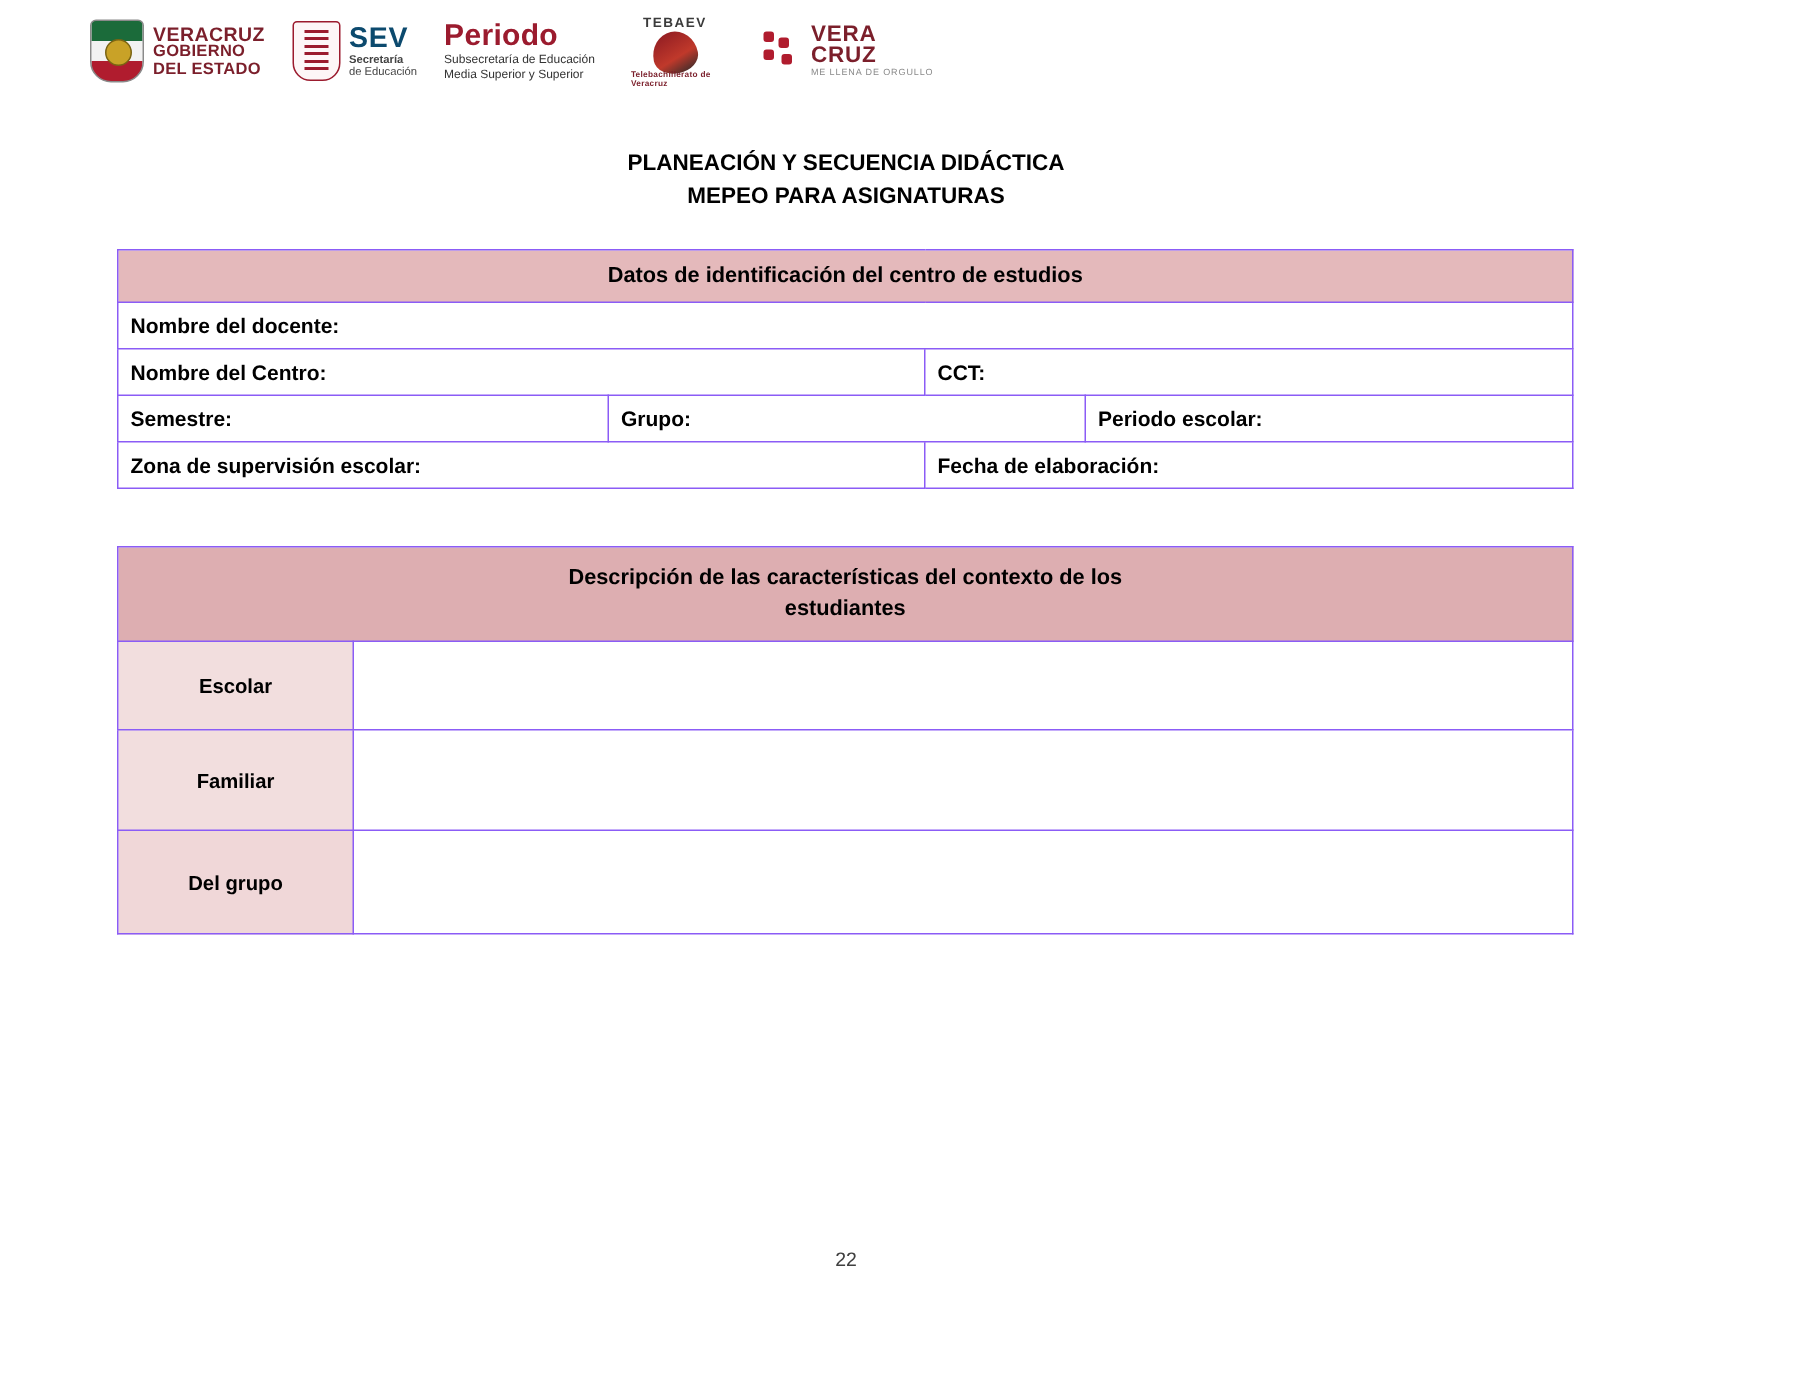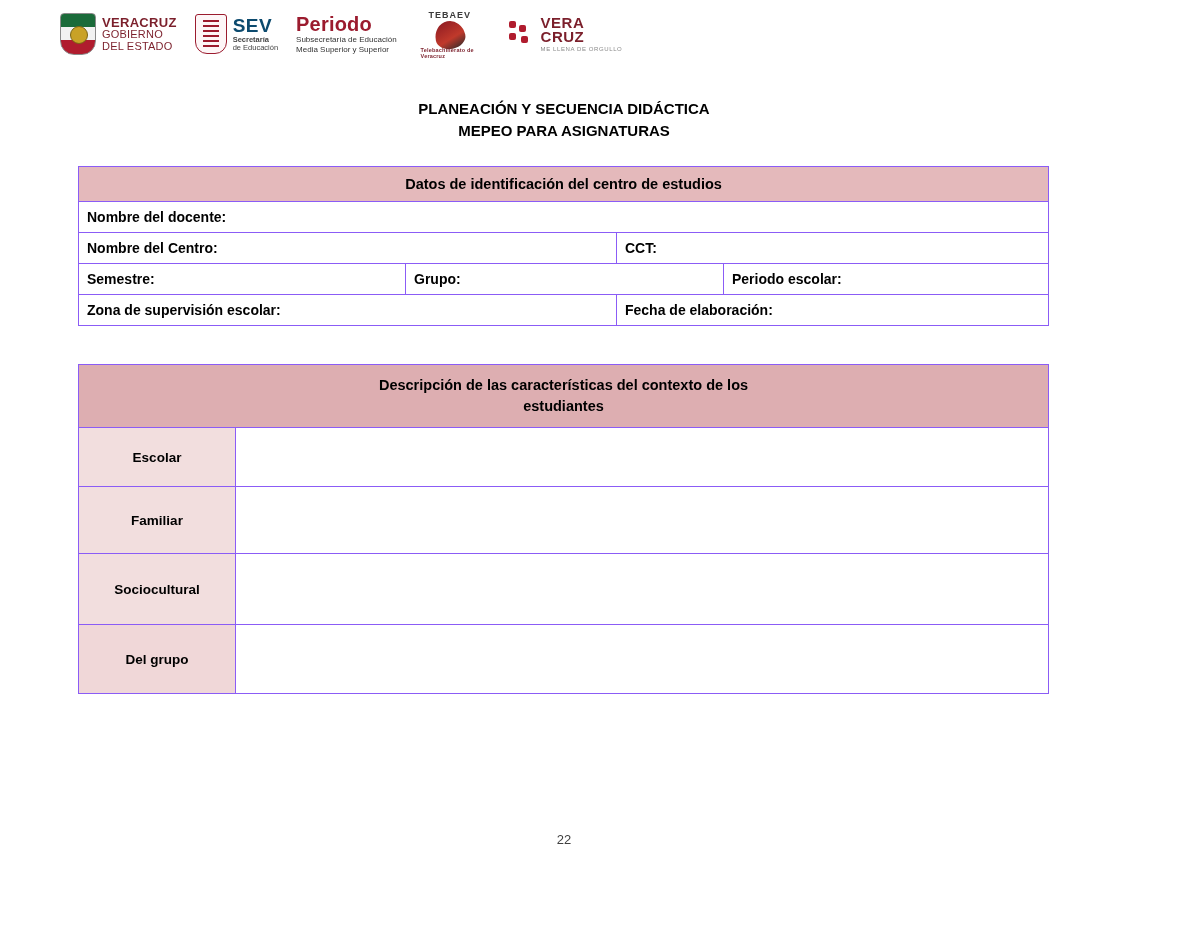--- a/index.html
+++ b/index.html
@@ -63,21 +63,21 @@
     border: 1px solid #7a6413;
   }
   .veracruz-name {
     font-size: 13px;
     font-weight: bold;
     color: #7b1f2b;
     letter-spacing: .3px;
   }
   .veracruz-sub {
     font-size: 11px;
-    font-weight: normal;
+    font-weight: bold;
     color: #7b1f2b;
     letter-spacing: .2px;
   }
 
   
   .sev-mark {
     width: 30px;
     height: 38px;
     border: 1px solid #9b1b2e;
     border-radius: 3px 3px 12px 12px;
@@ -349,23 +349,19 @@
     </tr>
     <tr>
       <td class="ctx-label" style="height:50px">Escolar</td>
       <td class="ctx-value"></td>
     </tr>
     <tr>
       <td class="ctx-label" style="height:58px">Familiar</td>
       <td class="ctx-value"></td>
     </tr>
     <tr>
-      <td class="ctx-label" style="height:62px">Sociocultural</td>
-      <td class="ctx-value"></td>
-    </tr>
-    <tr>
       <td class="ctx-label strong" style="height:60px">Del grupo</td>
       <td class="ctx-value"></td>
     </tr>
   </tbody>
 </table>
 
 <div class="page-number">22</div>
 
 </body></html>

